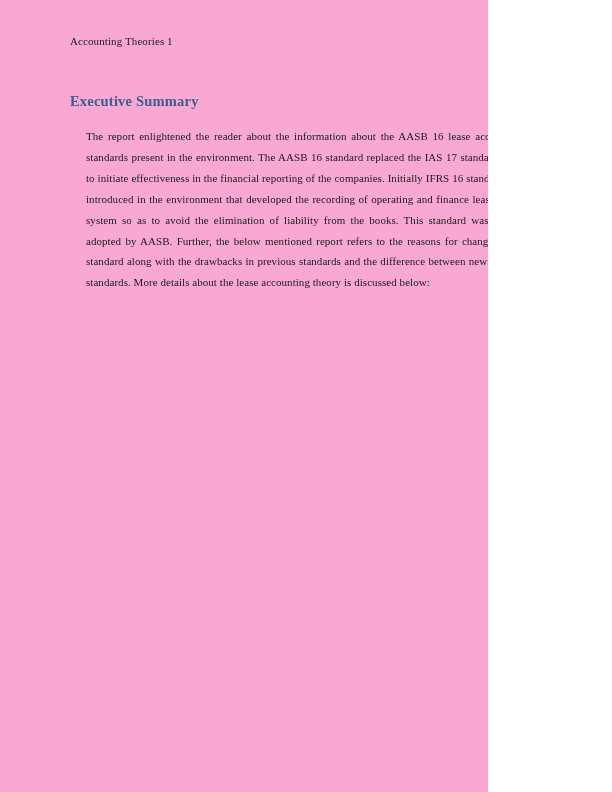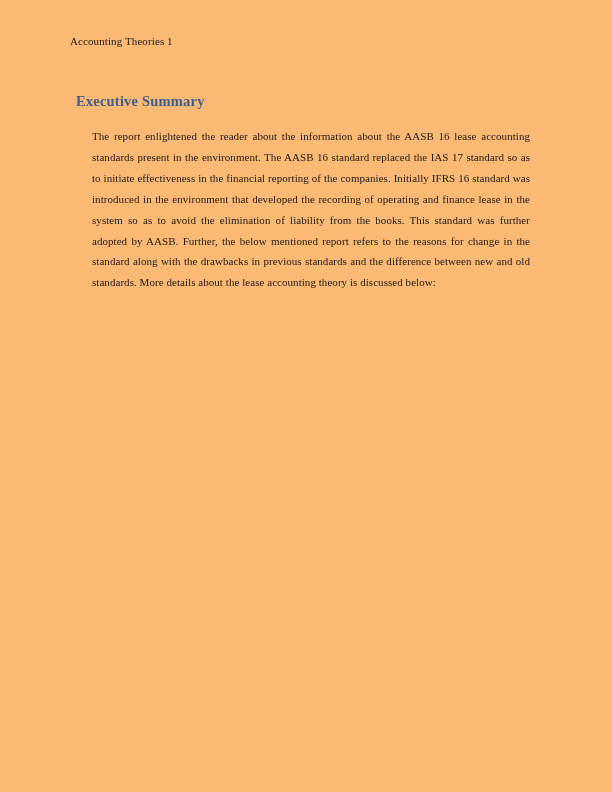--- a/index.html
+++ b/index.html
@@ -5,39 +5,39 @@
   html, body {
     margin: 0;
     padding: 0;
     background: #ffffff;
   }
   body {
     font-family: "Liberation Serif", "DejaVu Serif", serif;
   }
   .page {
     position: relative;
-    width: 612px;
+    width: 488px;
     height: 792px;
-    background: #fdba74;
+    background: #f9a8d4;
     overflow: hidden;
     box-sizing: border-box;
   }
   .running-header {
     position: absolute;
     left: 70px;
     top: 35px;
     font-size: 11px;
     line-height: 13px;
     color: #1a1a1a;
     letter-spacing: 0.1px;
     white-space: nowrap;
   }
   .content {
     position: absolute;
-    left: 76px;
+    left: 70px;
     top: 92px;
     width: 470px;
   }
   h1.section-heading {
     margin: 0 0 8px 0;
     font-size: 14.5px;
     line-height: 18px;
     font-weight: bold;
     color: #3a5f8f;
     letter-spacing: 0.2px;

